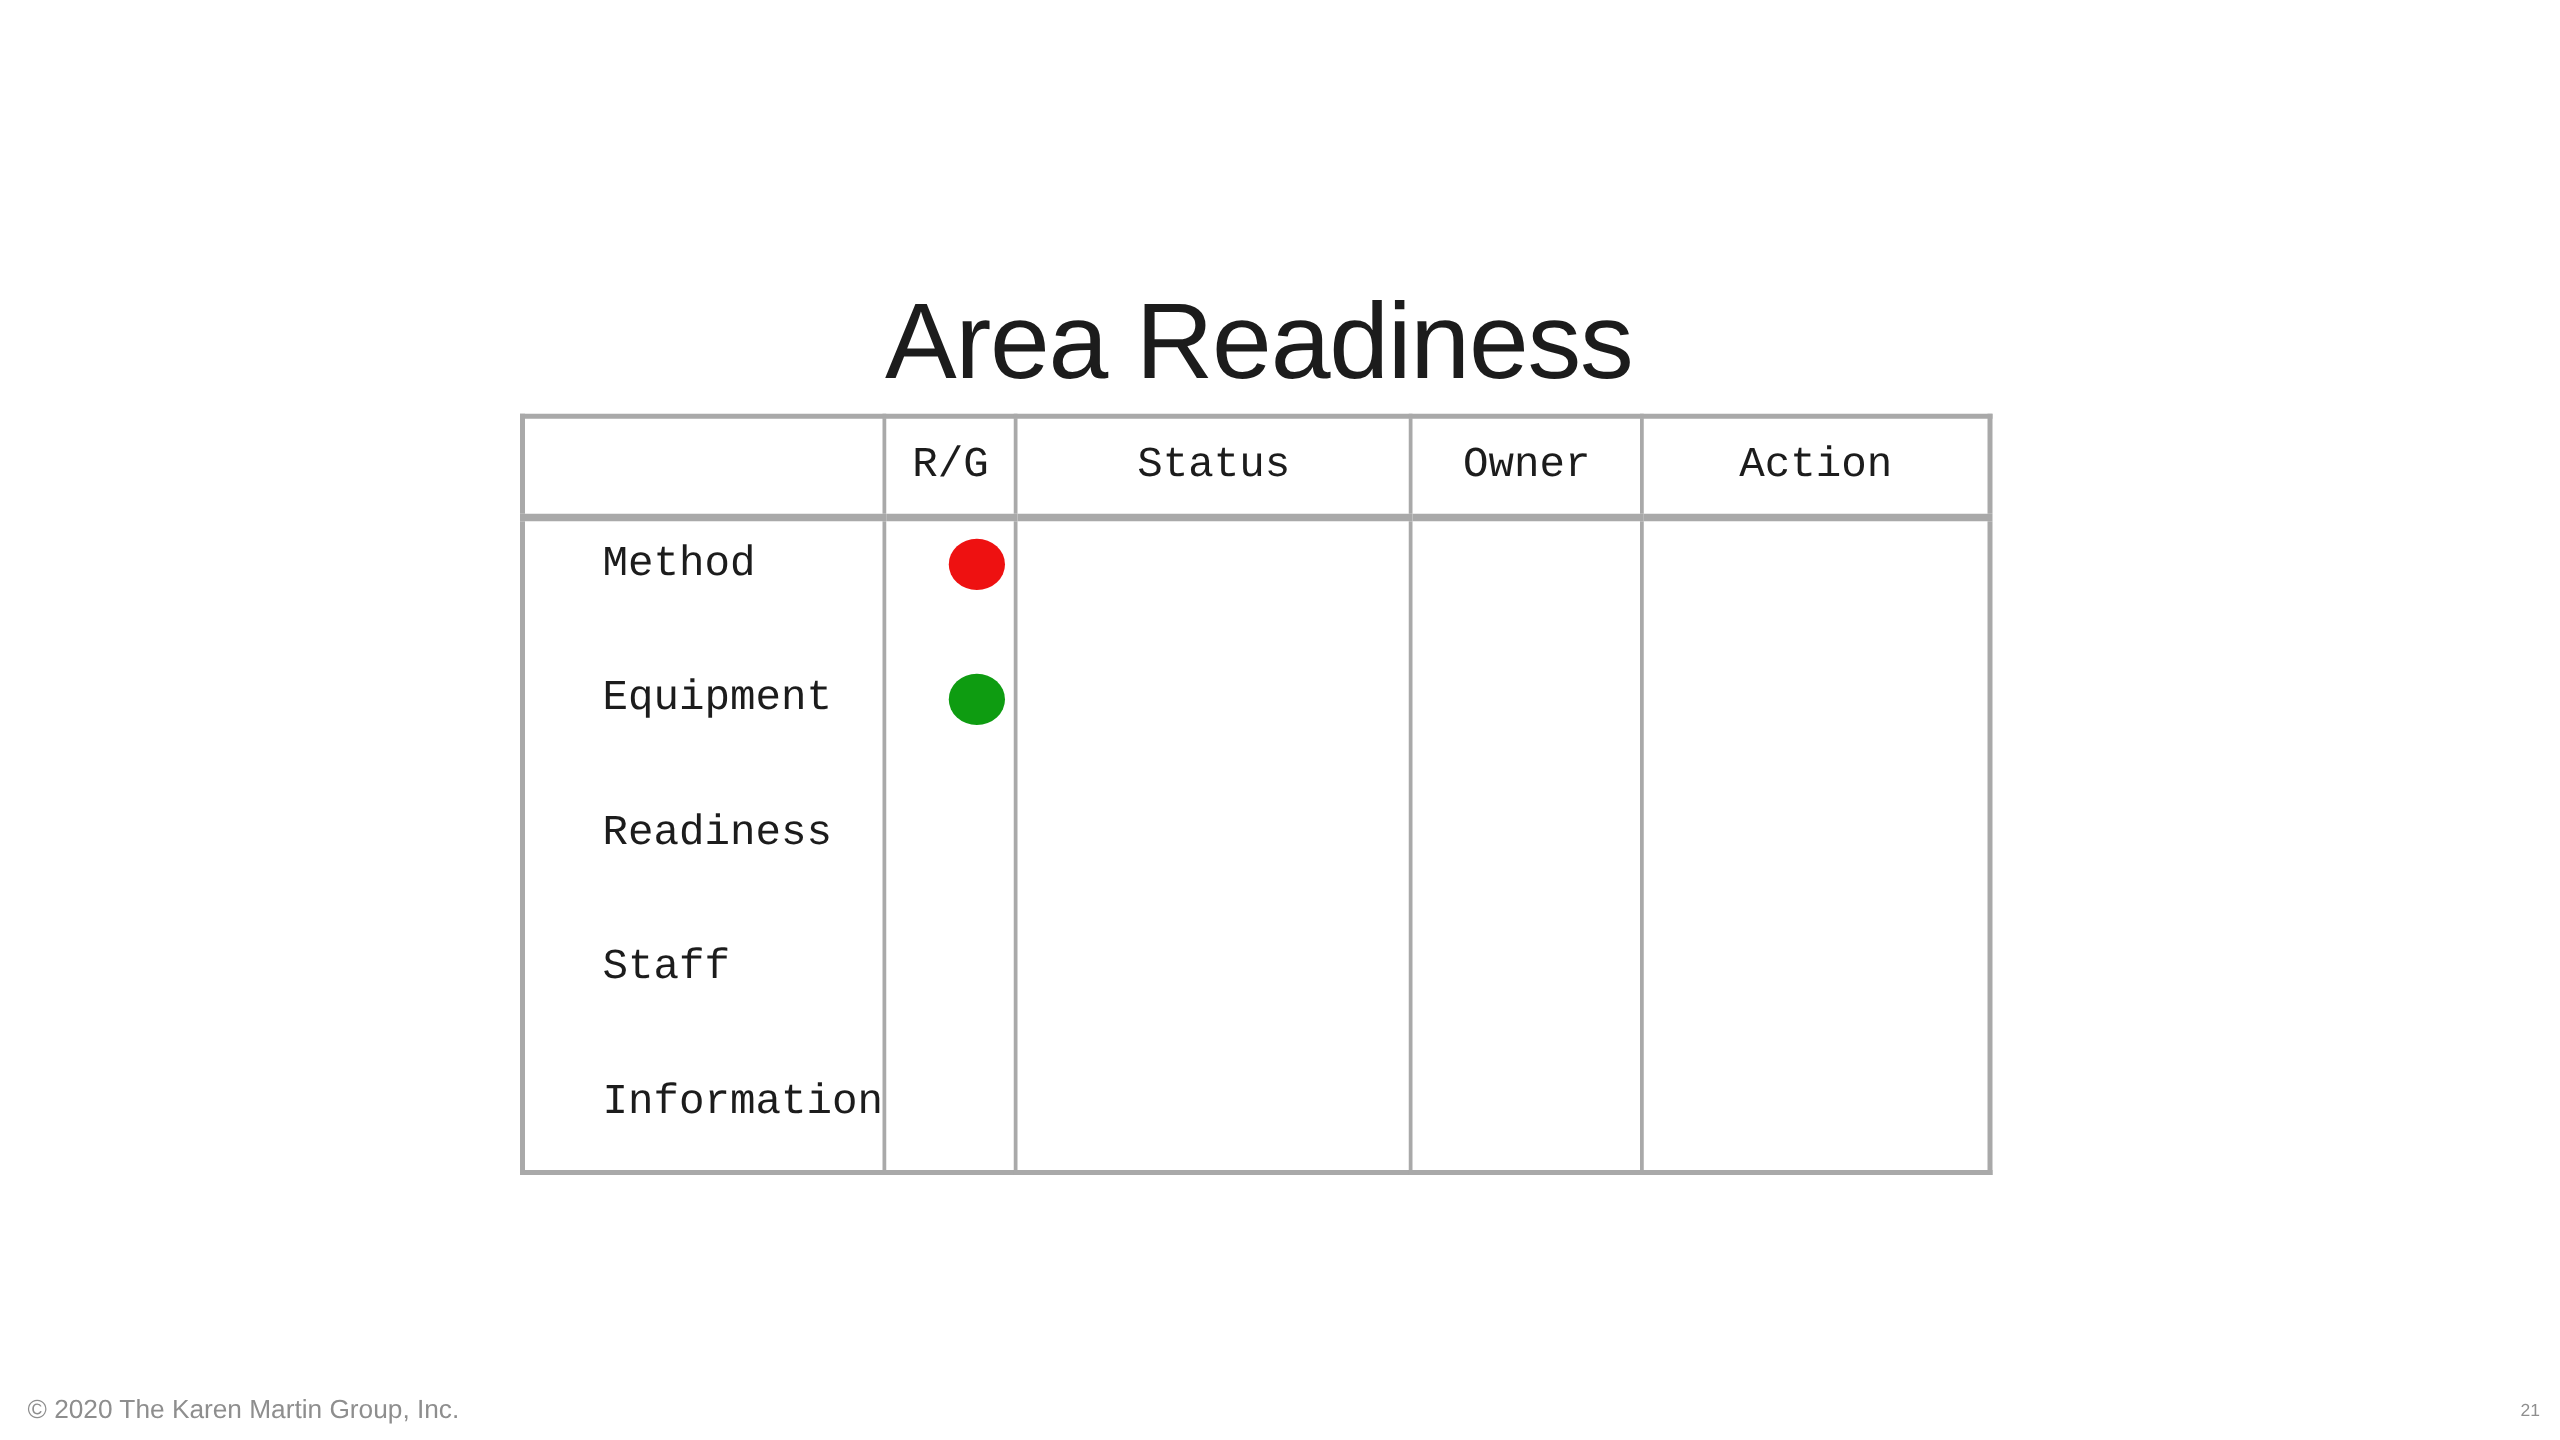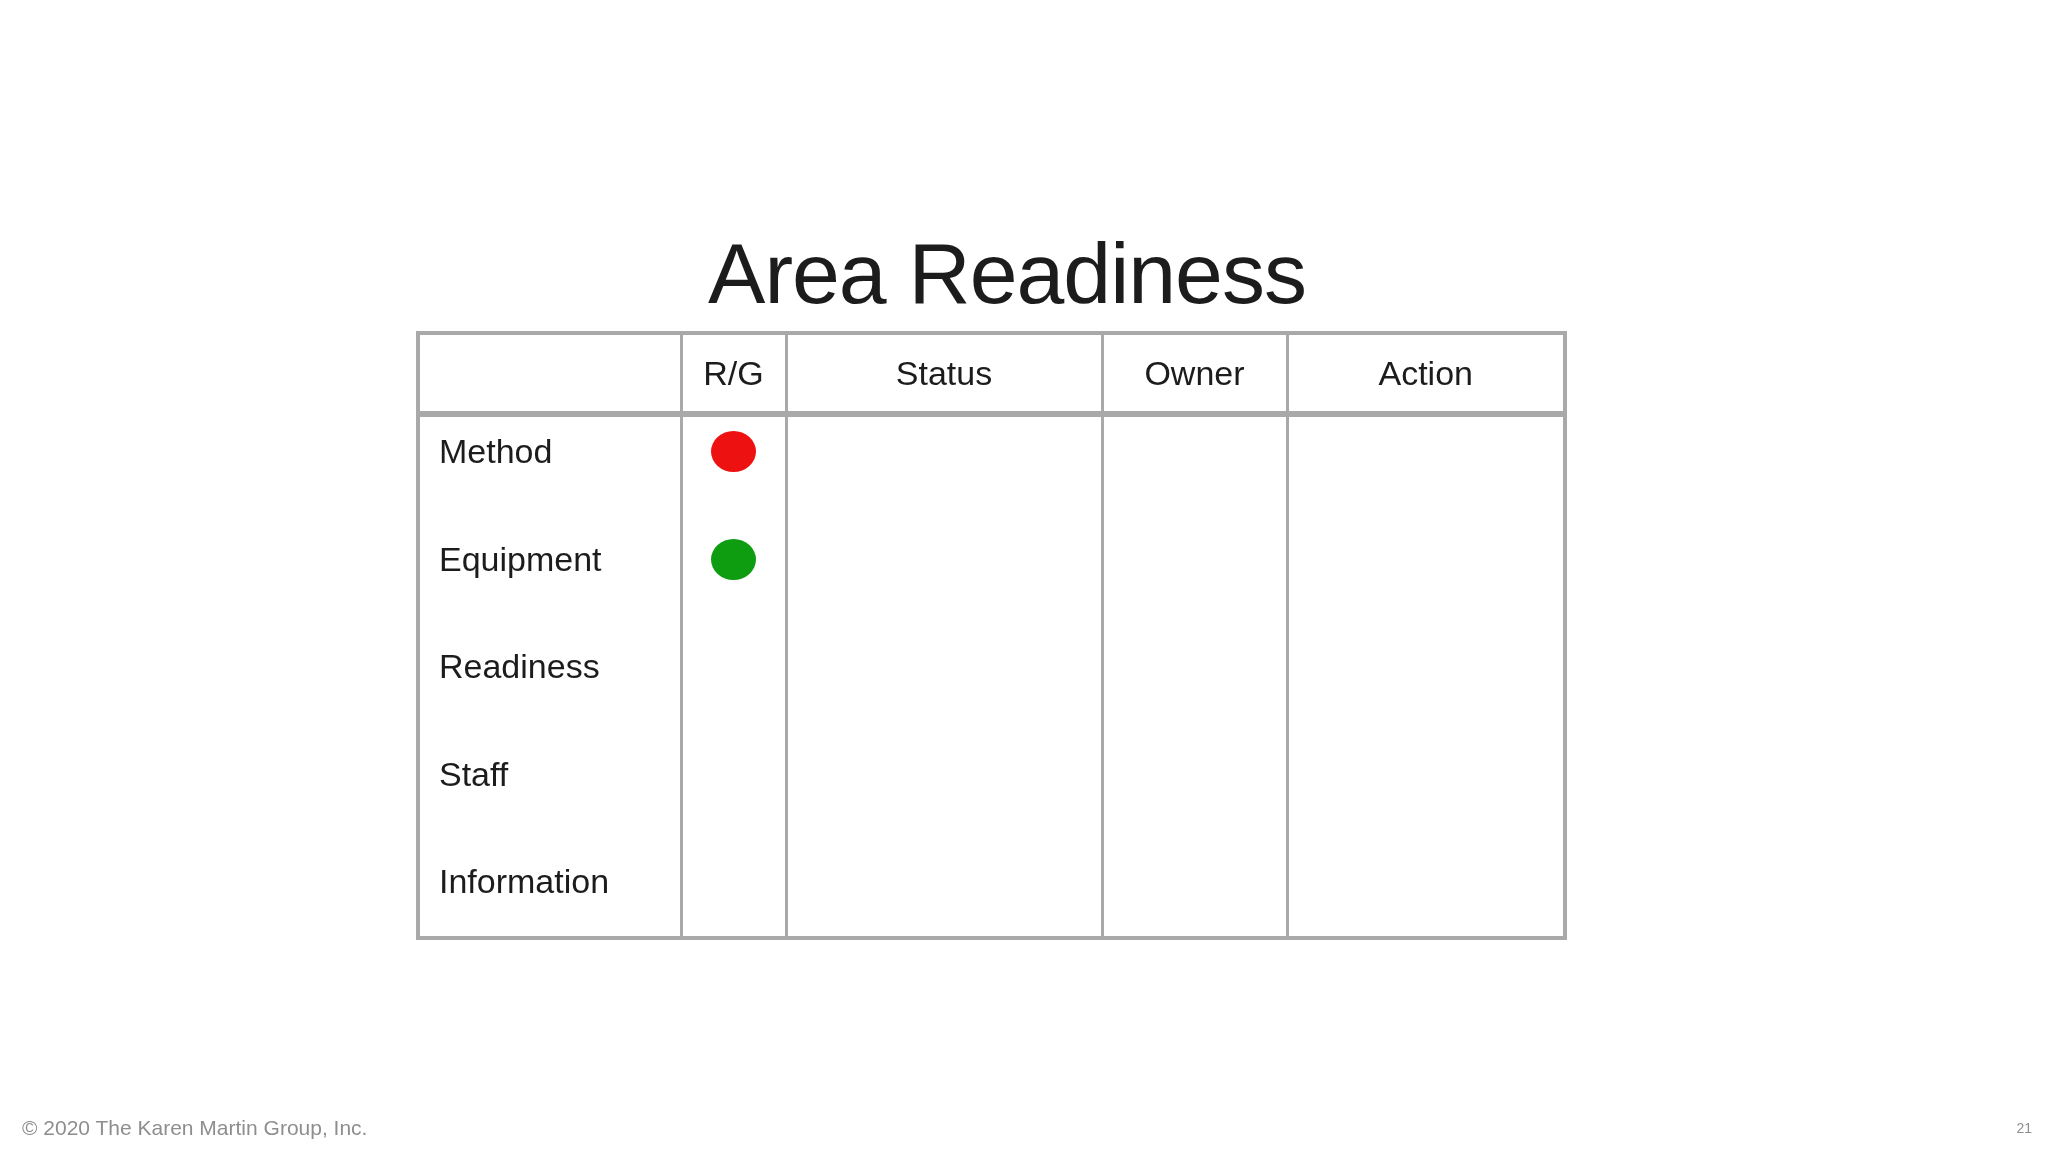--- a/index.html
+++ b/index.html
@@ -31,20 +31,21 @@
     letter-spacing: -1px;
     color: var(--c-text, #1c1c1c);
   }
   table.readiness {
     position: absolute;
     left: 416px;
     top: 331px;
     border-collapse: collapse;
     table-layout: fixed;
     background: #ffffff;
+    font-family: Liberation Mono, monospace;
   }
   table.readiness,
   table.readiness th,
   table.readiness td {
     border: 3px solid var(--c-border, #a9a9a9);
   }
   table.readiness {
     border-width: 4px;
   }
   table.readiness thead th {
@@ -63,20 +64,21 @@
     padding: 0;
     overflow: hidden;
   }
   .lines {
     margin-top: -19px;
   }
   .line {
     height: 107.5px;
     display: flex;
     align-items: center;
+    margin-left: 43px;
   }
   .labels-cell .line {
     padding-left: 19px;
   }
   .labels-cell .line span {
     font-size: 34px;
     color: var(--c-text, #1c1c1c);
     white-space: nowrap;
   }
   .rg-cell .line {

